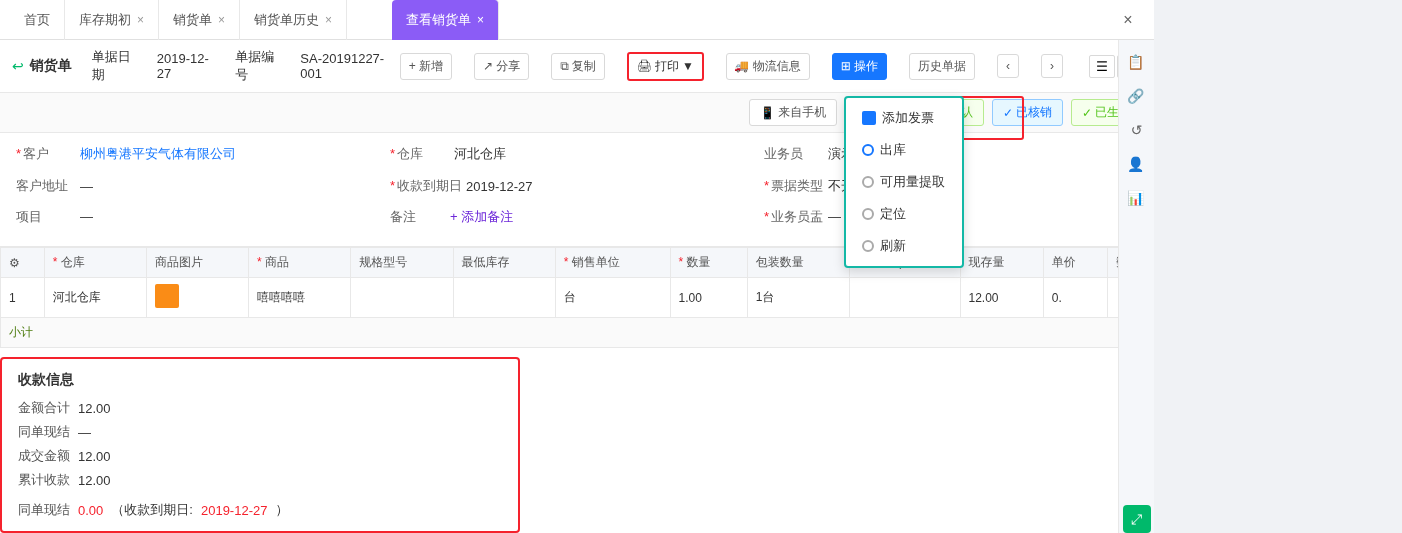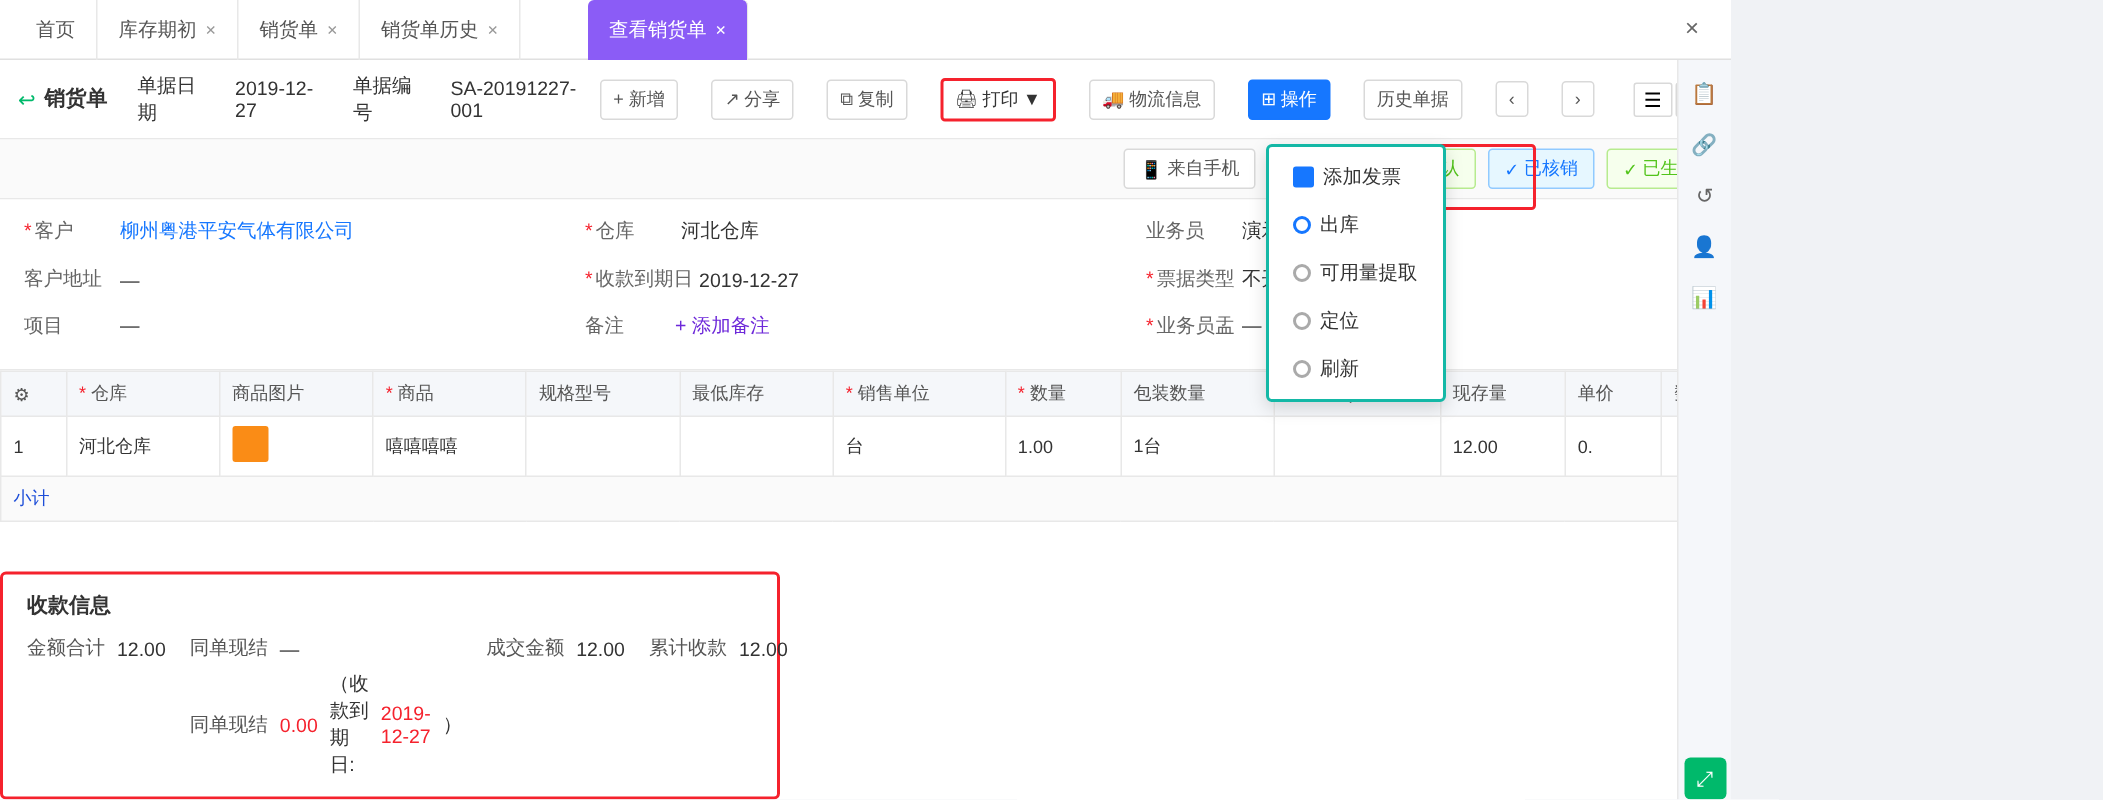--- a/index.html
+++ b/index.html
@@ -151,39 +151,39 @@
       padding: 6px 8px; text-align: left;
       border: 1px solid #e8e8e8;
       color: #555; font-weight: normal; white-space: nowrap;
     }
     th.required::before { content: '* '; color: #f5222d; }
     td {
       padding: 6px 8px;
       border: 1px solid #e8e8e8;
       white-space: nowrap;
     }
-    .subtotal-row td { background: #fafafa; color: #1d4ed8; }
+    .subtotal-row td { background: #fafafa; color: #4d7c0f; }
 
     .product-img {
       width: 24px; height: 24px; background: #fa8c16;
       border-radius: 2px; display: inline-block;
     }
 
     
     .bottom-panel {
       position: absolute; bottom: 0; left: 0;
       width: 520px;
       background: #fff;
       border: 2px solid #f5222d;
       border-radius: 4px;
       padding: 12px 16px;
       z-index: 10;
     }
     .bottom-panel h3 { font-size: 14px; font-weight: bold; margin-bottom: 10px; }
-    .info-grid { display: grid; grid-template-columns: 1fr 1fr 1fr 1fr; gap: 6px 16px; }
+    .info-grid { display: grid; grid-template-columns: 1fr; gap: 6px 16px; }
     .info-item { display: flex; align-items: center; gap: 8px; font-size: 13px; }
     .info-label { color: #555; white-space: nowrap; }
     .info-value { color: #333; }
     .info-value.red { color: #f5222d; }
 
     
     .dropdown-menu {
       position: absolute;
       top: 56px; right: 190px;
       background: #fff;

